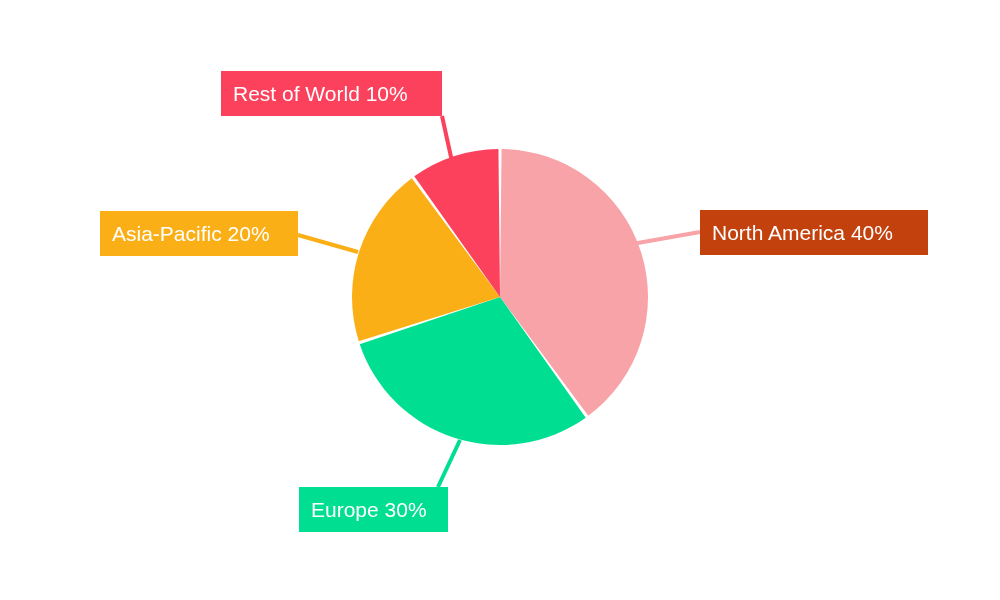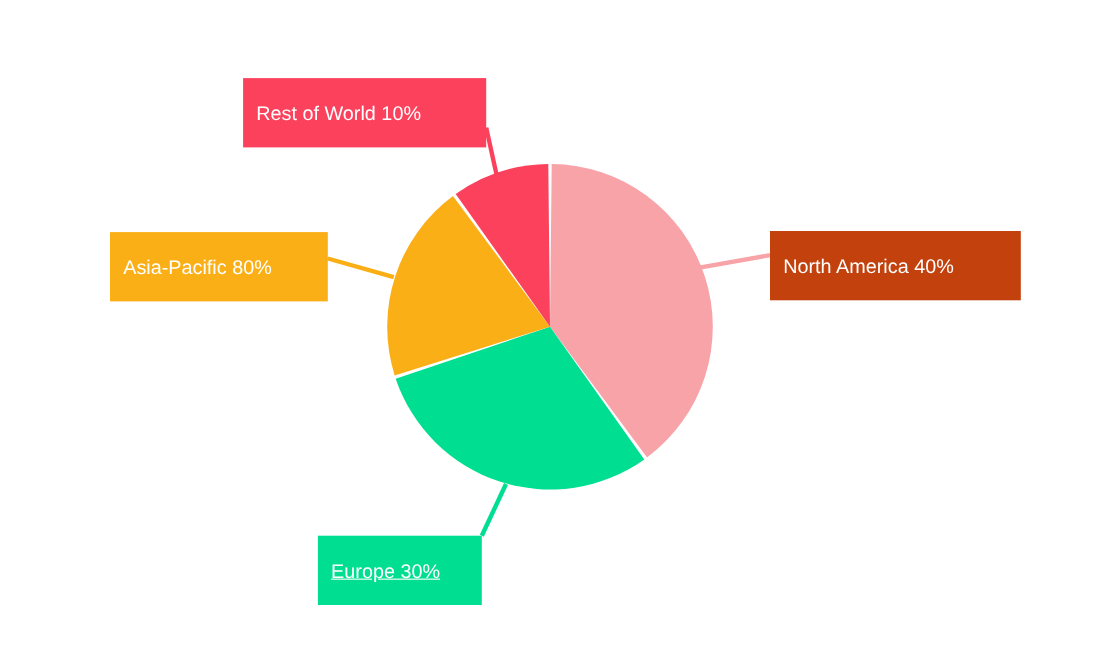--- a/index.html
+++ b/index.html
@@ -24,26 +24,26 @@
     left: 0;
     width: 1000px;
     height: 600px;
   }
   .slice-label {
     position: absolute;
     display: flex;
     align-items: center;
     box-sizing: border-box;
     color: #ffffff;
-    font-size: 18px;
+    font-size: 21px;
     font-family: "Liberation Sans", sans-serif;
     line-height: 1;
     white-space: nowrap;
     padding: 0 12px;
-    height: 63px;
+    height: 45px;
   }
 </style>
 </head>
 <body>
 
 <div id="chart-root">
   <svg id="pie-svg" viewBox="0 0 1000 600" xmlns="http://www.w3.org/2000/svg">
     <g id="leader-lines">
         <line x1="632" y1="244" x2="700" y2="232" stroke="#F8A3A8" stroke-width="4"></line>
         <line x1="460" y1="440" x2="438" y2="487" stroke="#00DE92" stroke-width="4"></line>
@@ -52,17 +52,17 @@
       </g>
     <g id="pie-slices">
         <path d="M 500 297 L 501.55 149.01 A 148 148 0 0 1 588.24 415.82 Z" fill="#F8A3A8"></path>
         <path d="M 500 297 L 585.73 417.64 A 148 148 0 0 1 359.73 344.21 Z" fill="#00DE92"></path>
         <path d="M 500 297 L 358.77 341.26 A 148 148 0 0 1 411.76 178.18 Z" fill="#FBAF17"></path>
         <path d="M 500 297 L 414.27 176.36 A 148 148 0 0 1 498.45 149.01 Z" fill="#FB415C"></path>
       </g>
   </svg>
   <div id="labels-layer">
       <div class="slice-label" style="left: 700px; top: 210px; width: 228px; background: #c2410c;">North America 40%</div>
-      <div class="slice-label" style="left: 289px; top: 487px; width: 149px; background: rgb(0, 222, 146); text-decoration: underline;">Europe 30%</div>
-      <div class="slice-label" style="left: 100px; top: 211px; width: 198px; background: rgb(251, 175, 23);">Asia-Pacific 80%</div>
+      <div class="slice-label" style="left: 299px; top: 487px; width: 149px; background: rgb(0, 222, 146);">Europe 30%</div>
+      <div class="slice-label" style="left: 100px; top: 211px; width: 198px; background: rgb(251, 175, 23);">Asia-Pacific 20%</div>
       <div class="slice-label" style="left: 221px; top: 71px; width: 221px; background: rgb(251, 65, 92);">Rest of World 10%</div>
     </div>
 </div>
 
 </body></html>

